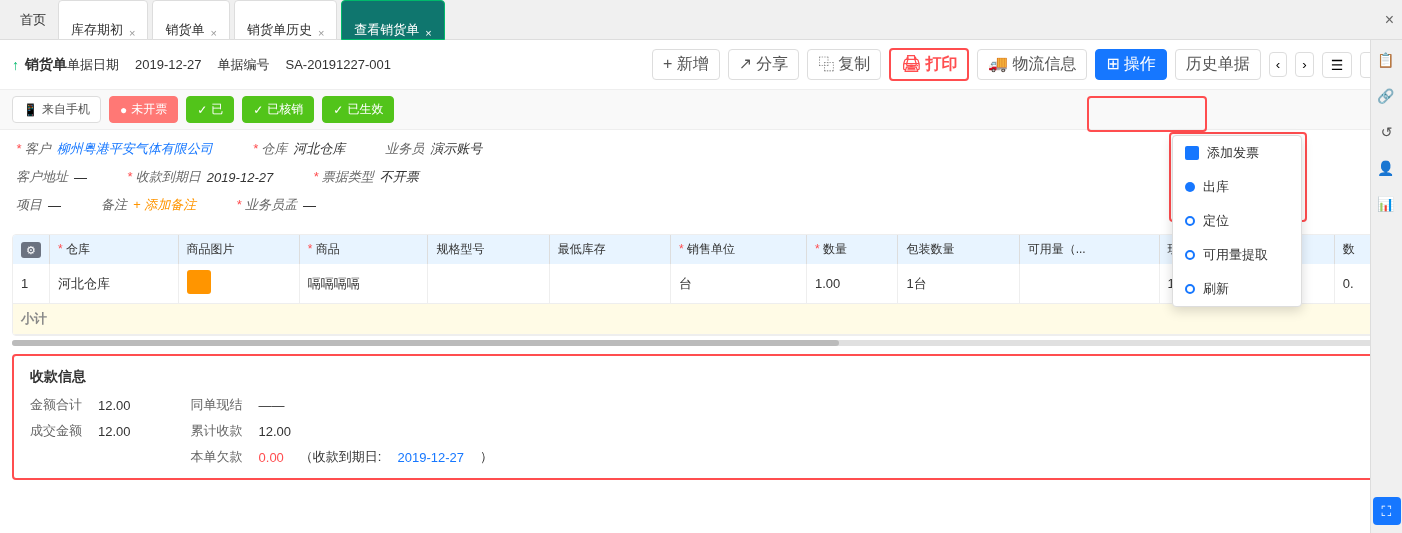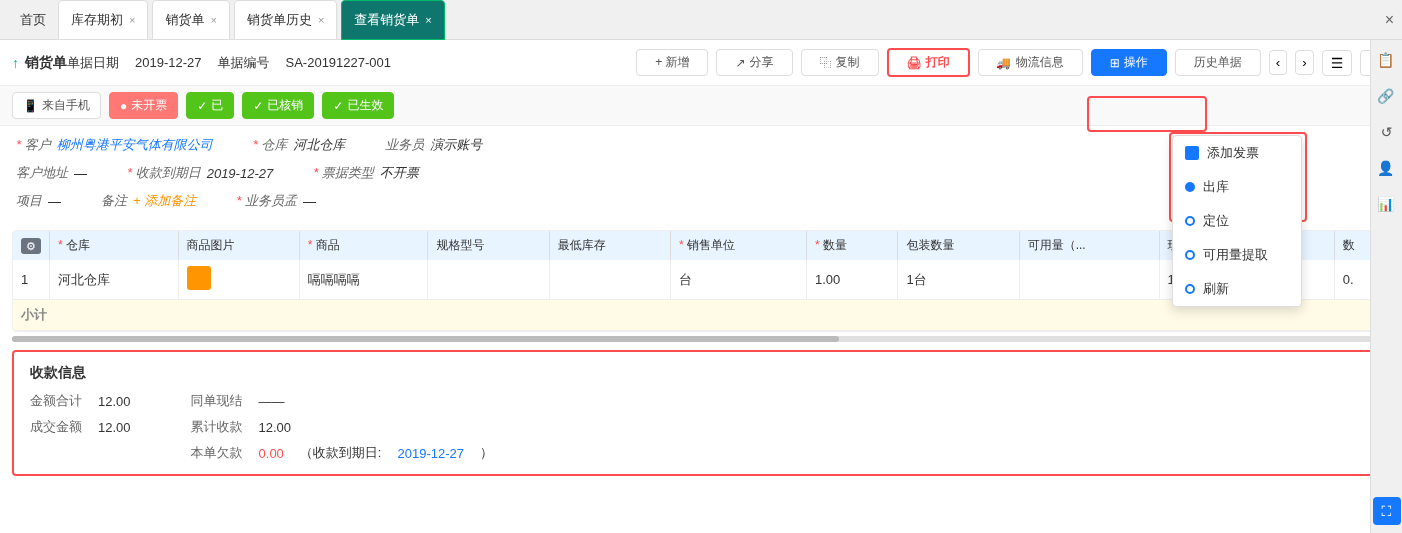--- a/index.html
+++ b/index.html
@@ -4,21 +4,21 @@
   <style>
     * { box-sizing: border-box; margin: 0; padding: 0; }
     body { font-family: "Microsoft YaHei", "PingFang SC", sans-serif; font-size: 13px; background: #f5f5f5; color: #333; overflow: hidden; }
 
     
     .tab-bar {
       display: flex; align-items: center; background: #f0f0f0; border-bottom: 1px solid #ddd;
       height: 40px; padding: 0 8px; position: relative;
     }
     .tab {
-      display: flex; align-items: center; padding: 0 12px; height: 40px; margin-right: 4px;
+      display: flex; align-items: flex-end; padding: 0 12px; height: 40px; margin-right: 4px;
       background: #fff; border: 1px solid #ddd; border-radius: 4px 4px 0 0; cursor: pointer;
       font-size: 13px; white-space: nowrap;
     }
     .tab.active { background: #0f766e; color: #fff; border-color: #00b96b; }
     .tab .tab-close { margin-left: 6px; font-size: 11px; color: #999; cursor: pointer; }
     .tab.active .tab-close { color: #fff; }
     .tab-home { background: transparent; border: none; font-size: 13px; padding: 0 12px; cursor: pointer; }
     .tab-bar-close { margin-left: auto; font-size: 16px; cursor: pointer; color: #666; }
 
     
@@ -27,22 +27,22 @@
     
     .doc-header {
       display: flex; align-items: center; padding: 8px 12px; border-bottom: 1px solid #eee;
       background: #fff;
     }
     .doc-title { display: flex; align-items: center; gap: 6px; font-size: 14px; font-weight: bold; color: #333; }
     .doc-title-icon { color: #00b96b; font-size: 14px; }
     .doc-meta { display: flex; align-items: center; gap: 16px; font-size: 13px; color: #333; }
     .doc-actions { margin-left: auto; display: flex; align-items: center; gap: 8px; }
     .btn-action {
-      display: flex; align-items: center; gap: 4px; padding: 4px 18px; border: 1px solid #ddd;
-      border-radius: 4px; background: #fff; cursor: pointer; font-size: 12px; color: #555;
+      display: flex; gap: 4px; padding: 4px 10px; border: 1px solid #ddd;
+      border-radius: 4px; background: #fff; cursor: pointer; font-size: 16px; color: #555;
     }
     .btn-print { border: 2px solid #ff4d4f; color: #ff4d4f; font-weight: bold; }
     .btn-operations { background: #1677ff; color: #fff; border-color: #1677ff; }
     .btn-nav { padding: 4px 6px; border: 1px solid #ddd; border-radius: 4px; background: #fff; cursor: pointer; }
     .btn-layout { padding: 4px 8px; border: 1px solid #ddd; border-radius: 4px; background: #fff; cursor: pointer; font-size: 14px; }
 
     
     .status-area { display: flex; align-items: center; gap: 8px; padding: 6px 12px; border-bottom: 1px solid #eee; background: #f9f9f9; }
     .btn-status {
       display: flex; align-items: center; gap: 4px; padding: 4px 10px; border-radius: 4px;

